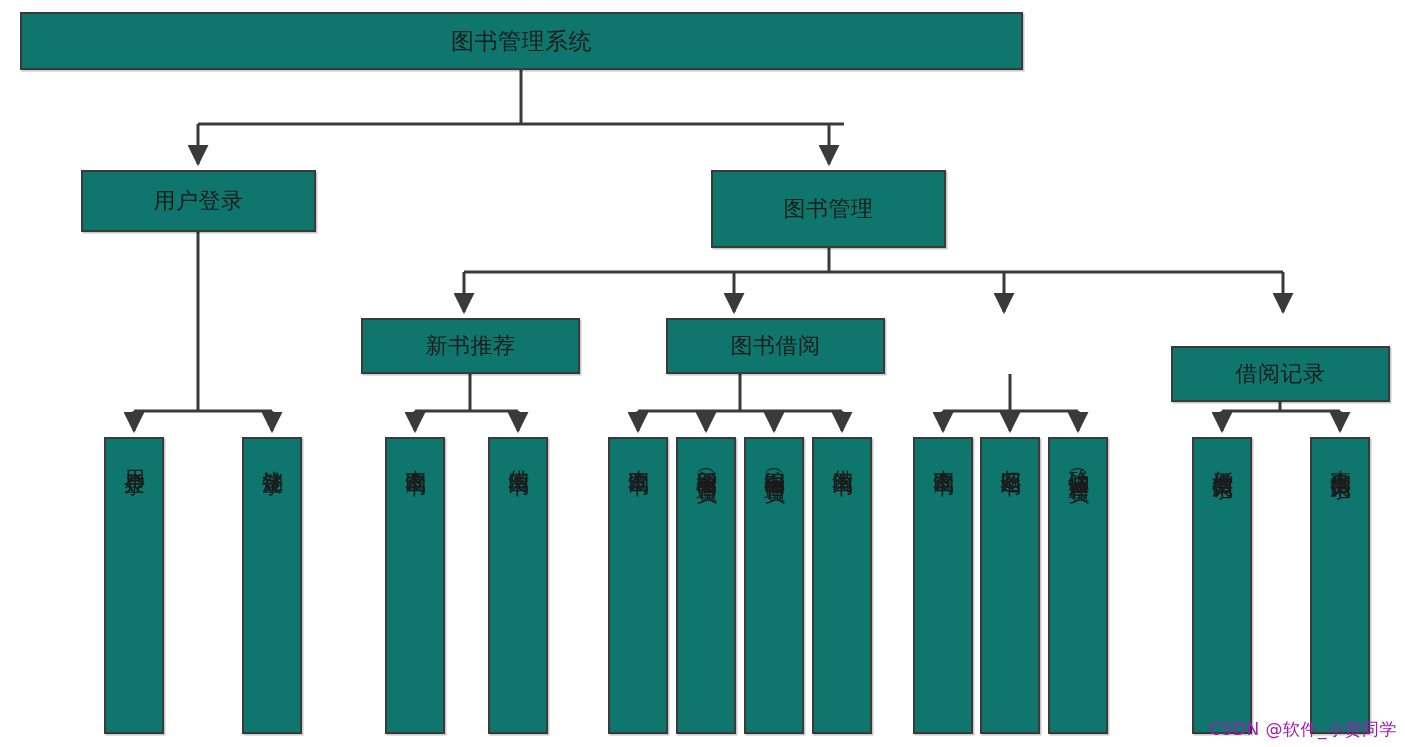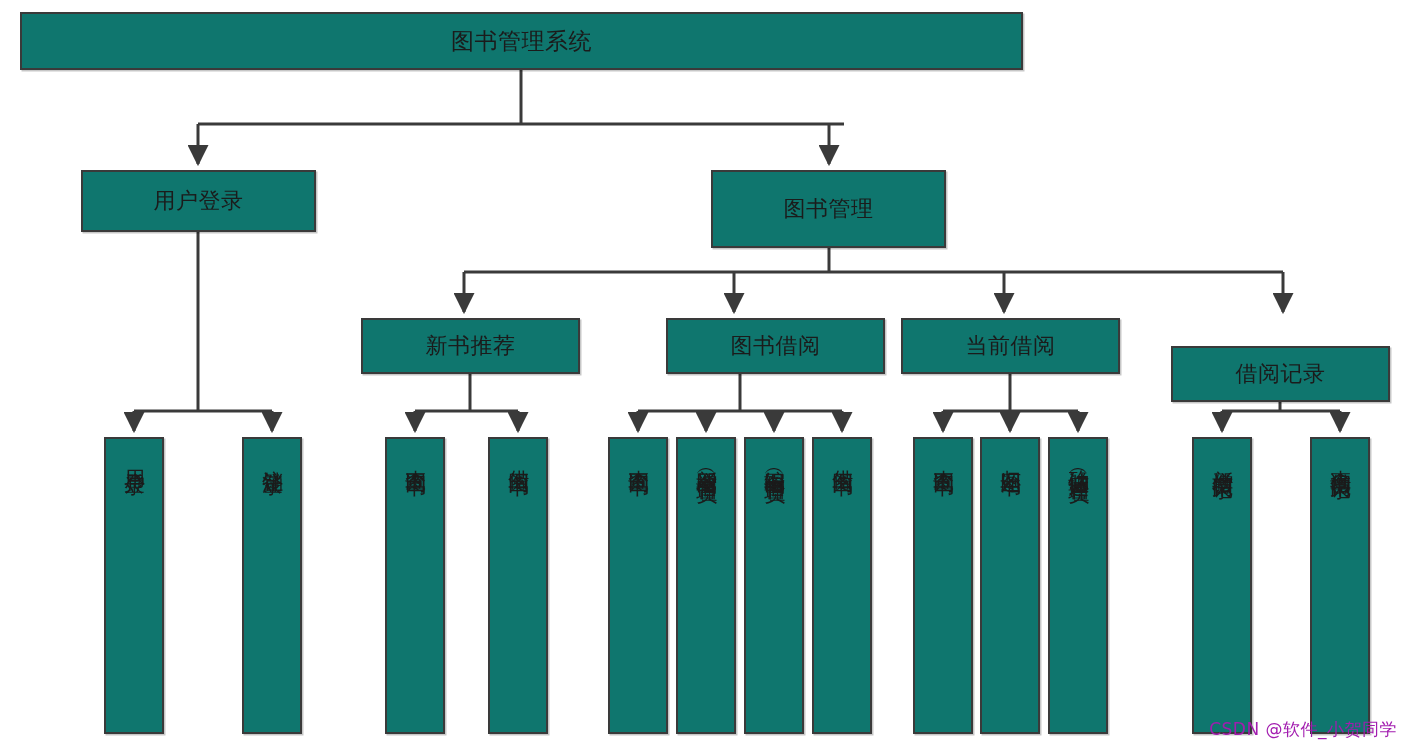--- a/index.html
+++ b/index.html
@@ -134,23 +134,20 @@
   <div class="node lvl2" style="left:711px; top:170px; width:235px; height:78px;">
     <span class="label">图书管理</span>
   </div>
 
   <div class="node lvl3" style="left:361px; top:318px; width:219px; height:56px;">
     <span class="label">新书推荐</span>
   </div>
   <div class="node lvl3" style="left:631px; top:318px; width:219px; height:56px;margin-left:35px;">
     <span class="label">图书借阅</span>
   </div>
-  <div class="node lvl3" style="left:901px; top:318px; width:219px; height:56px;">
-    <span class="label">当前借阅</span>
-  </div>
   <div class="node lvl3" style="left:1171px; top:318px; width:219px; height:56px;margin-top:28px;">
     <span class="label">借阅记录</span>
   </div>
 
   <div class="node leaf" style="left:104px; top:437px; width:60px; height:297px;">
     <span class="label">用户登录</span>
   </div>
   <div class="node leaf" style="left:242px; top:437px; width:60px; height:297px;">
     <span class="label">注销登录</span>
   </div>

